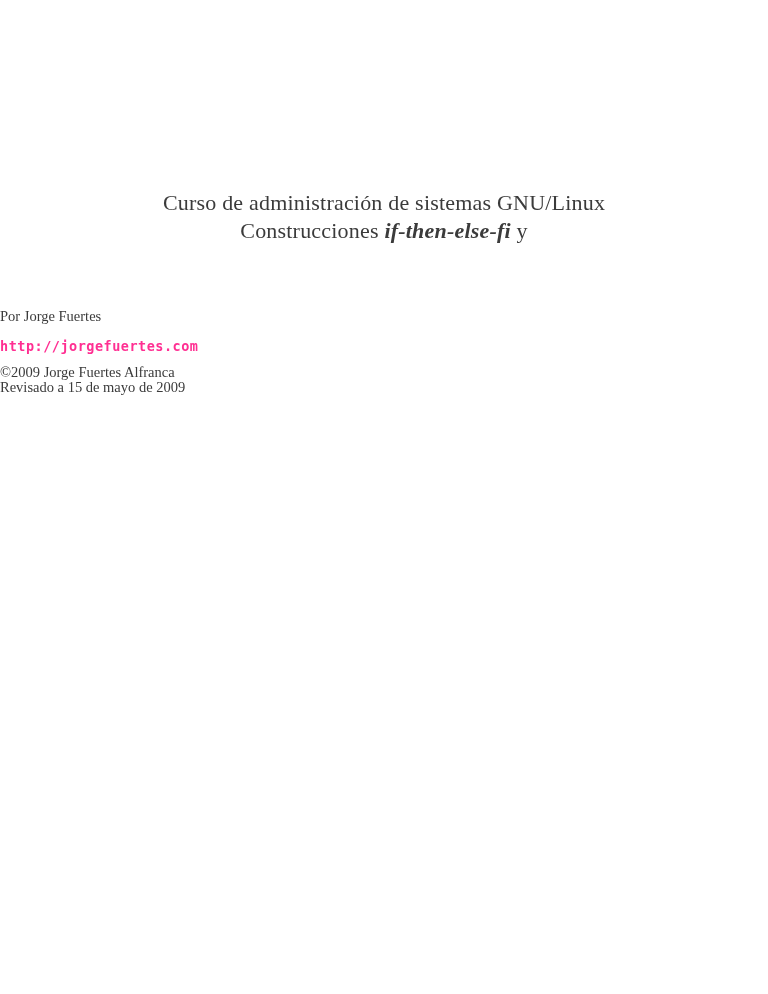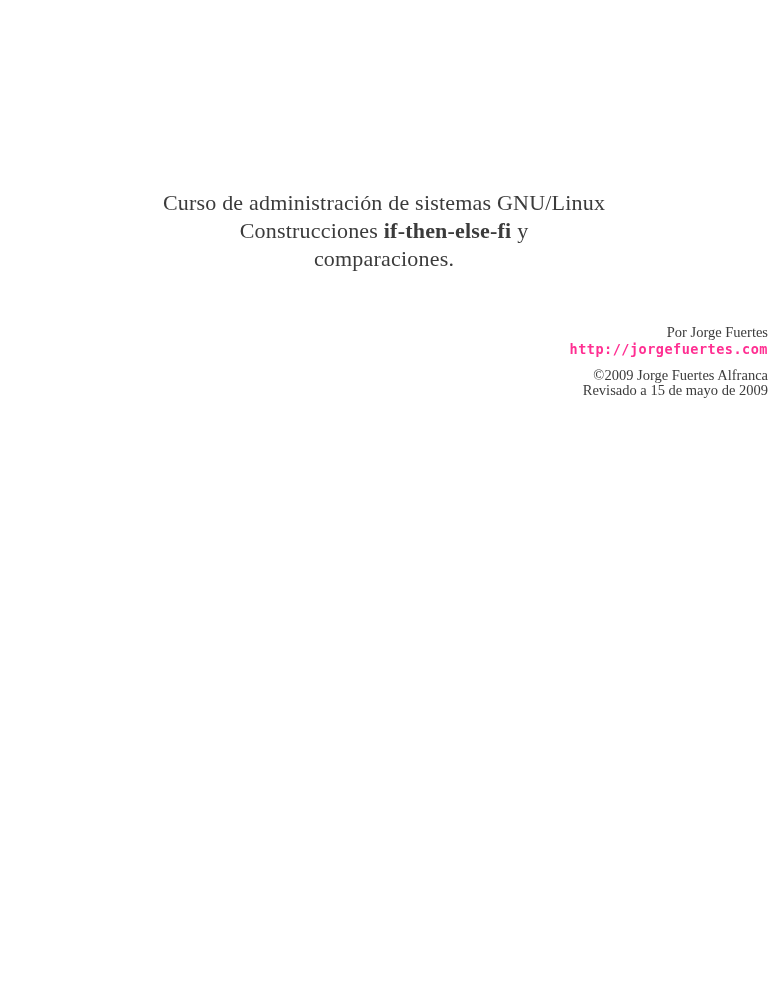--- a/index.html
+++ b/index.html
@@ -26,34 +26,35 @@
     width: 100%;
     text-align: center;
     font-size: 22px;
     line-height: 28px;
     font-weight: 400;
     letter-spacing: 0.2px;
   }
 
   .title-line .emph {
     font-weight: 700;
+    font-style: italic;
   }
 
   .author-block {
     position: absolute;
-    top: 324px;
+    top: 308px;
     left: 0;
     width: 100%;
-    text-align: right;
+    text-align: left;
     font-size: 14.5px;
     line-height: 16px;
   }
 
   .url-line {
-    margin-top: 1px;
+    margin-top: 14px;
   }
 
   .url-line a {
     font-family: "DejaVu Sans Mono", "Liberation Mono", monospace;
     font-size: 13.5px;
     font-weight: 700;
     color: var(--link-color, #ff2f92);
     text-decoration: none;
     letter-spacing: 0.5px;
     cursor: pointer;
@@ -75,21 +76,20 @@
   }
 </style>
 </head>
 <body>
 
 <div class="page">
 
   <header class="title-block">
     <div class="title-line">Curso de administración de sistemas GNU/Linux</div>
     <div class="title-line"><span>Construcciones </span><span class="emph">if-then-else-fi</span><span> y</span></div>
-    <div class="title-line">comparaciones.</div>
   </header>
 
   <section class="author-block">
     <div class="byline">Por Jorge Fuertes</div>
     <div class="url-line">
       <a>http://jorgefuertes.com</a>
     </div>
     <div class="copyright-group">
       <div>©2009 Jorge Fuertes Alfranca</div>
       <div>Revisado a 15 de mayo de 2009</div>

